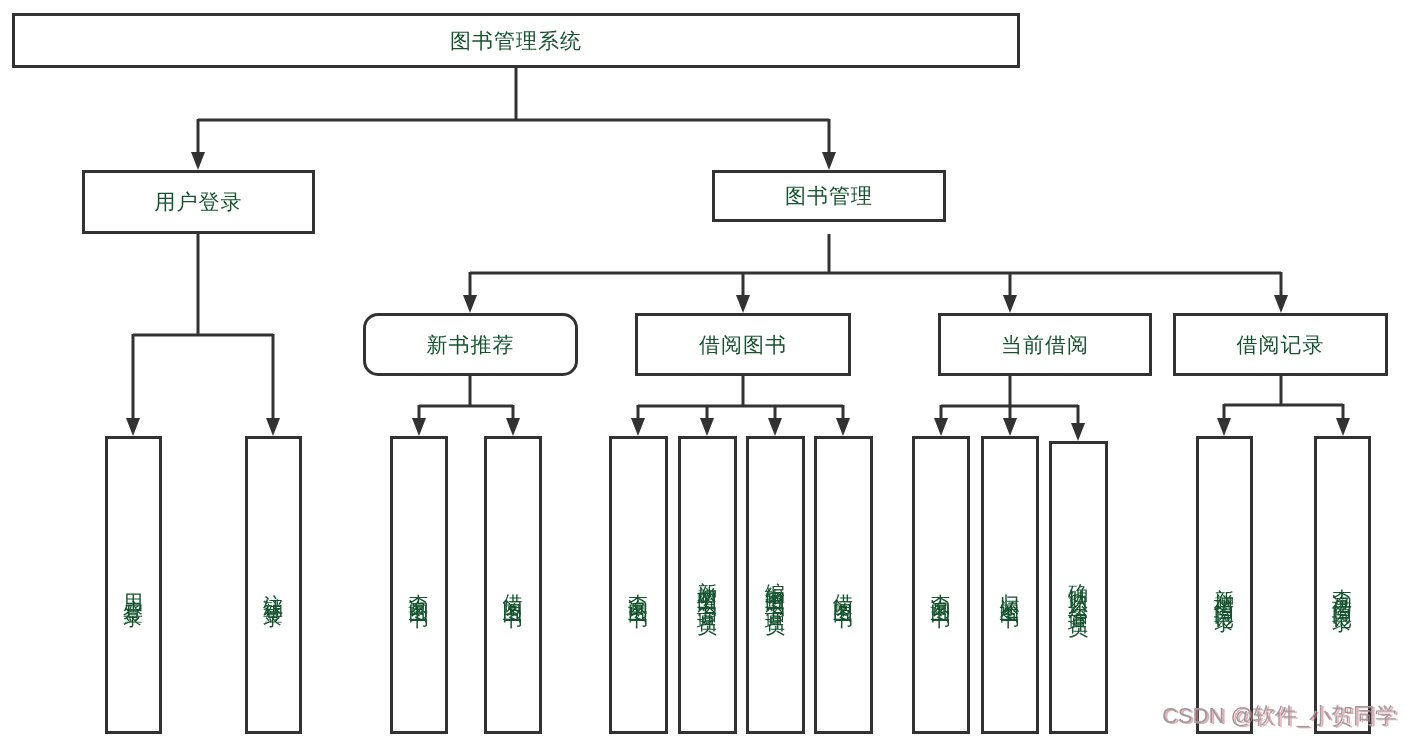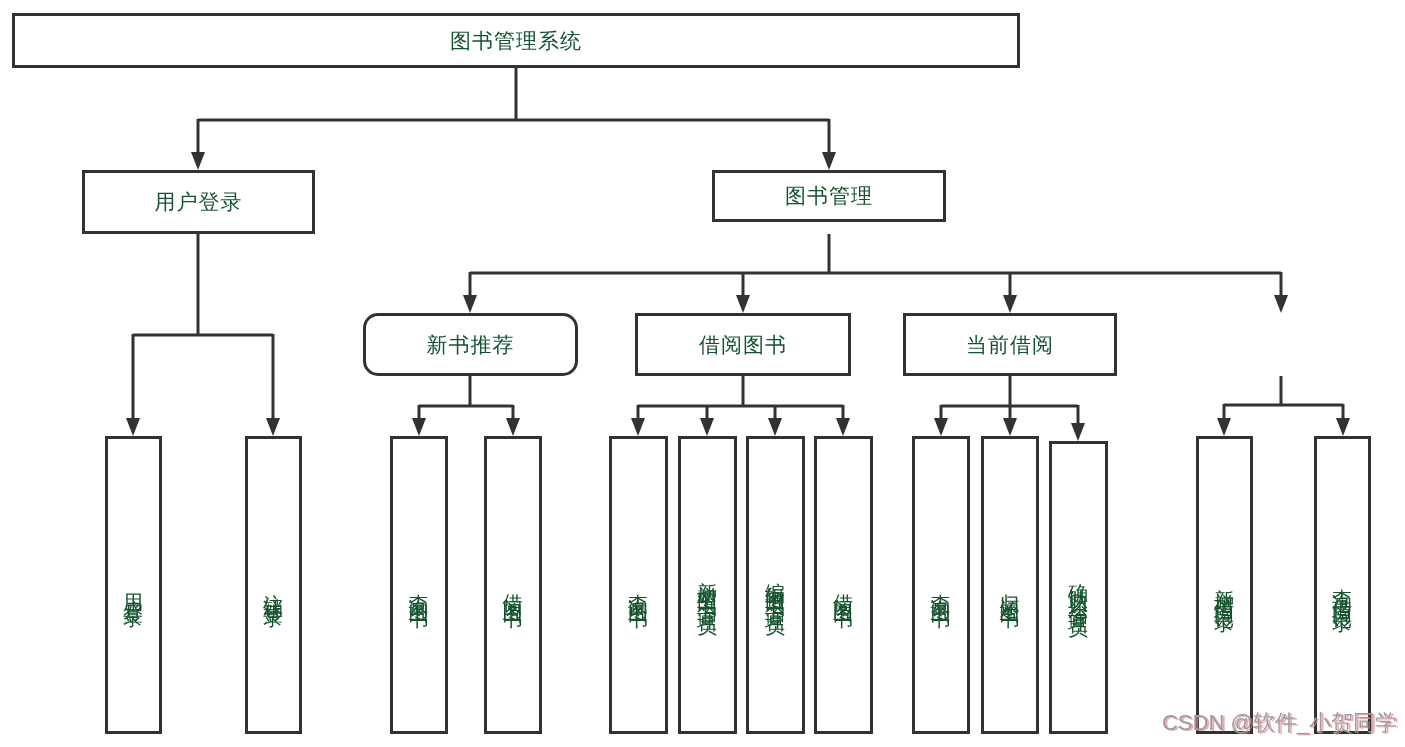--- a/index.html
+++ b/index.html
@@ -33,21 +33,21 @@
     writing-mode: vertical-rl;
     text-orientation: mixed;
     font-size: 20px;
     letter-spacing: 5px;
     line-height: 1;
     padding-top: 6px;
   }
   .watermark {
     position: absolute;
     right: 8px;
-    bottom: 9px;
+    bottom: 16px;
     z-index: 3;
     font-size: 22px;
     color: #9c9c9c;
     text-shadow: 2px 1px 0 rgba(228, 122, 138, 0.65);
     white-space: nowrap;
   }
 </style>
 </head>
 <body>
 
@@ -119,21 +119,22 @@
     </g>
   </svg>
 
   <div class="node h" style="left:12px; top:13px; width:1008px; height:55px;">图书管理系统</div>
 
   <div class="node h" style="left:82px; top:170px; width:233px; height:64px;">用户登录</div>
   <div class="node h" style="left:712px; top:170px; width:234px; height:52px;">图书管理</div>
 
   <div class="node h" style="left:363px; top:313px; width:215px; height:63px;border-radius:15px;">新书推荐</div>
   <div class="node h" style="left:635px; top:313px; width:216px; height:63px;">借阅图书</div>
-  <div class="node h" style="left:903px; top:313px; width:214px; height:63px;">当前借阅</div>
+  <div class="node h" style="left:938px; top:313px; width:214px; height:63px;">当前借阅</div>
+  <div class="node h" style="left:1173px; top:313px; width:215px; height:63px;">借阅记录</div>
 
   <div class="node v" style="left:105px; top:436px; width:57px; height:298px;">用户登录</div>
   <div class="node v" style="left:245px; top:436px; width:57px; height:298px;">注销登录</div>
 
   <div class="node v" style="left:390px; top:436px; width:58px; height:298px;">查询图书</div>
   <div class="node v" style="left:484px; top:436px; width:58px; height:298px;">借阅图书</div>
 
   <div class="node v" style="left:609px; top:436px; width:59px; height:298px;">查询图书</div>
   <div class="node v" style="left:678px; top:436px; width:59px; height:298px;">新增图书（管理员）</div>
   <div class="node v" style="left:746px; top:436px; width:59px; height:298px;">编辑图书（管理员）</div>

